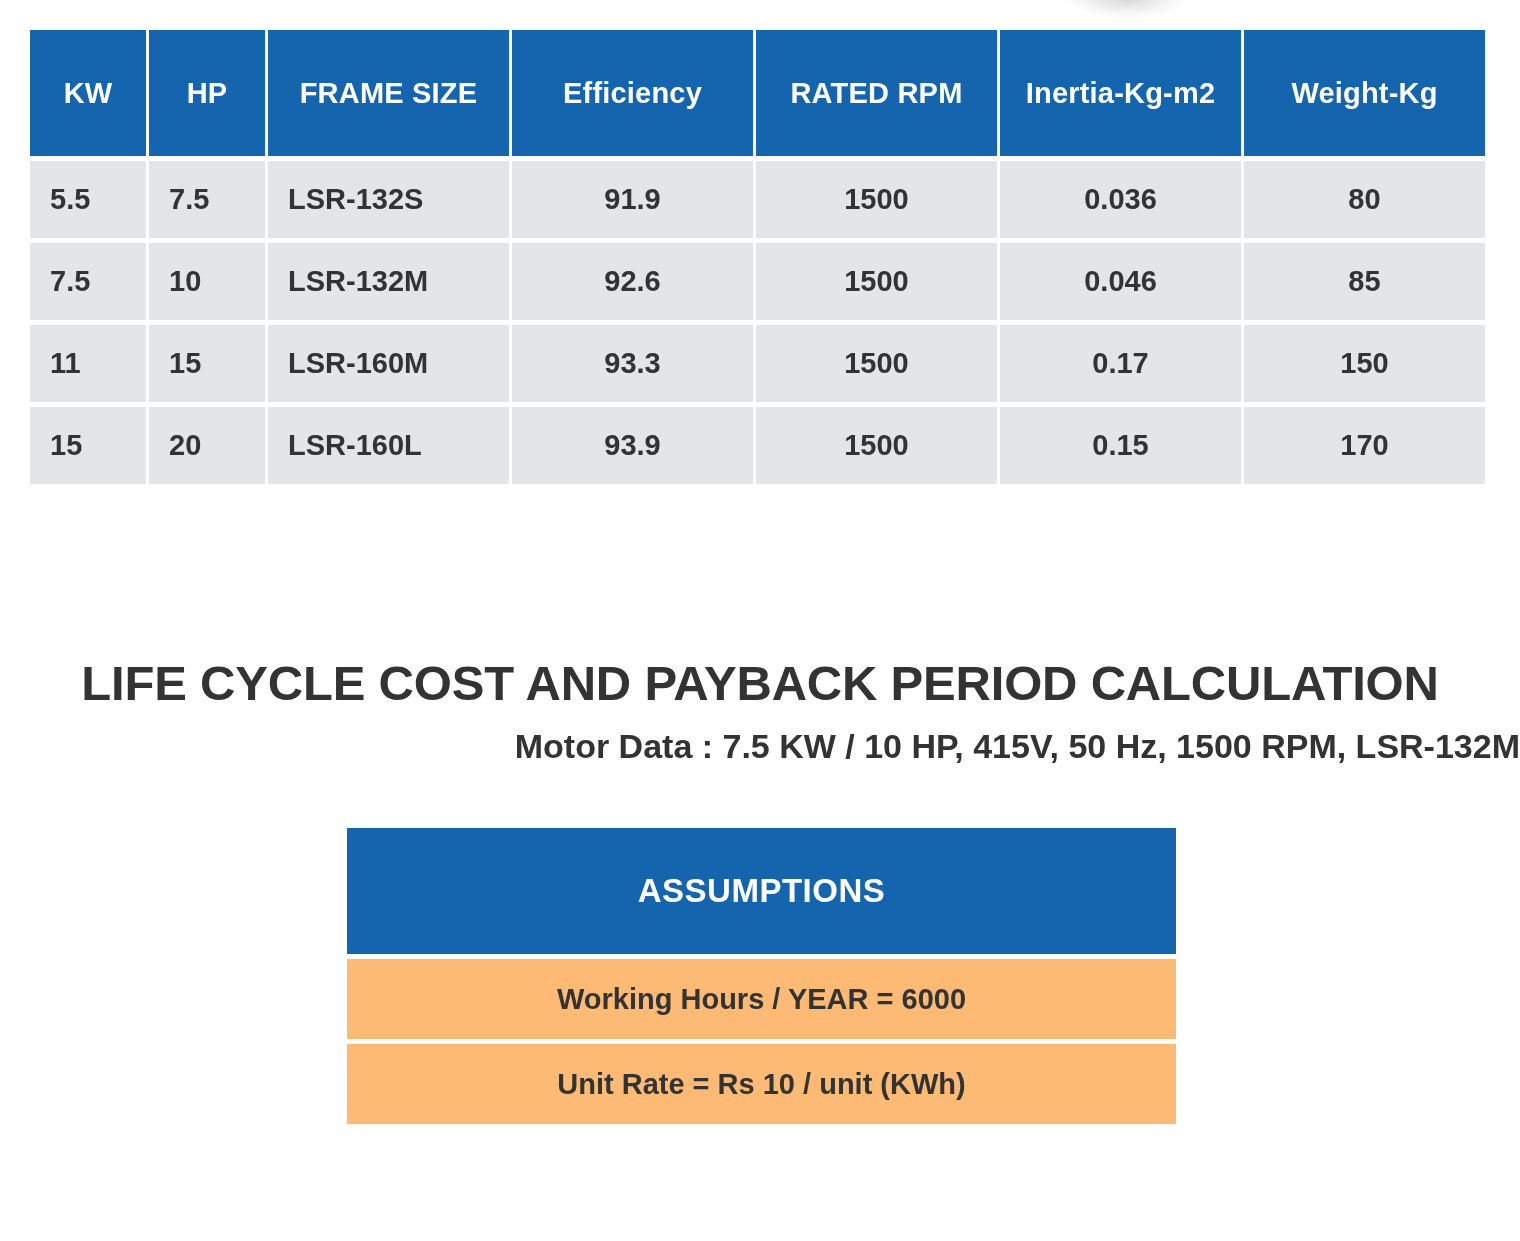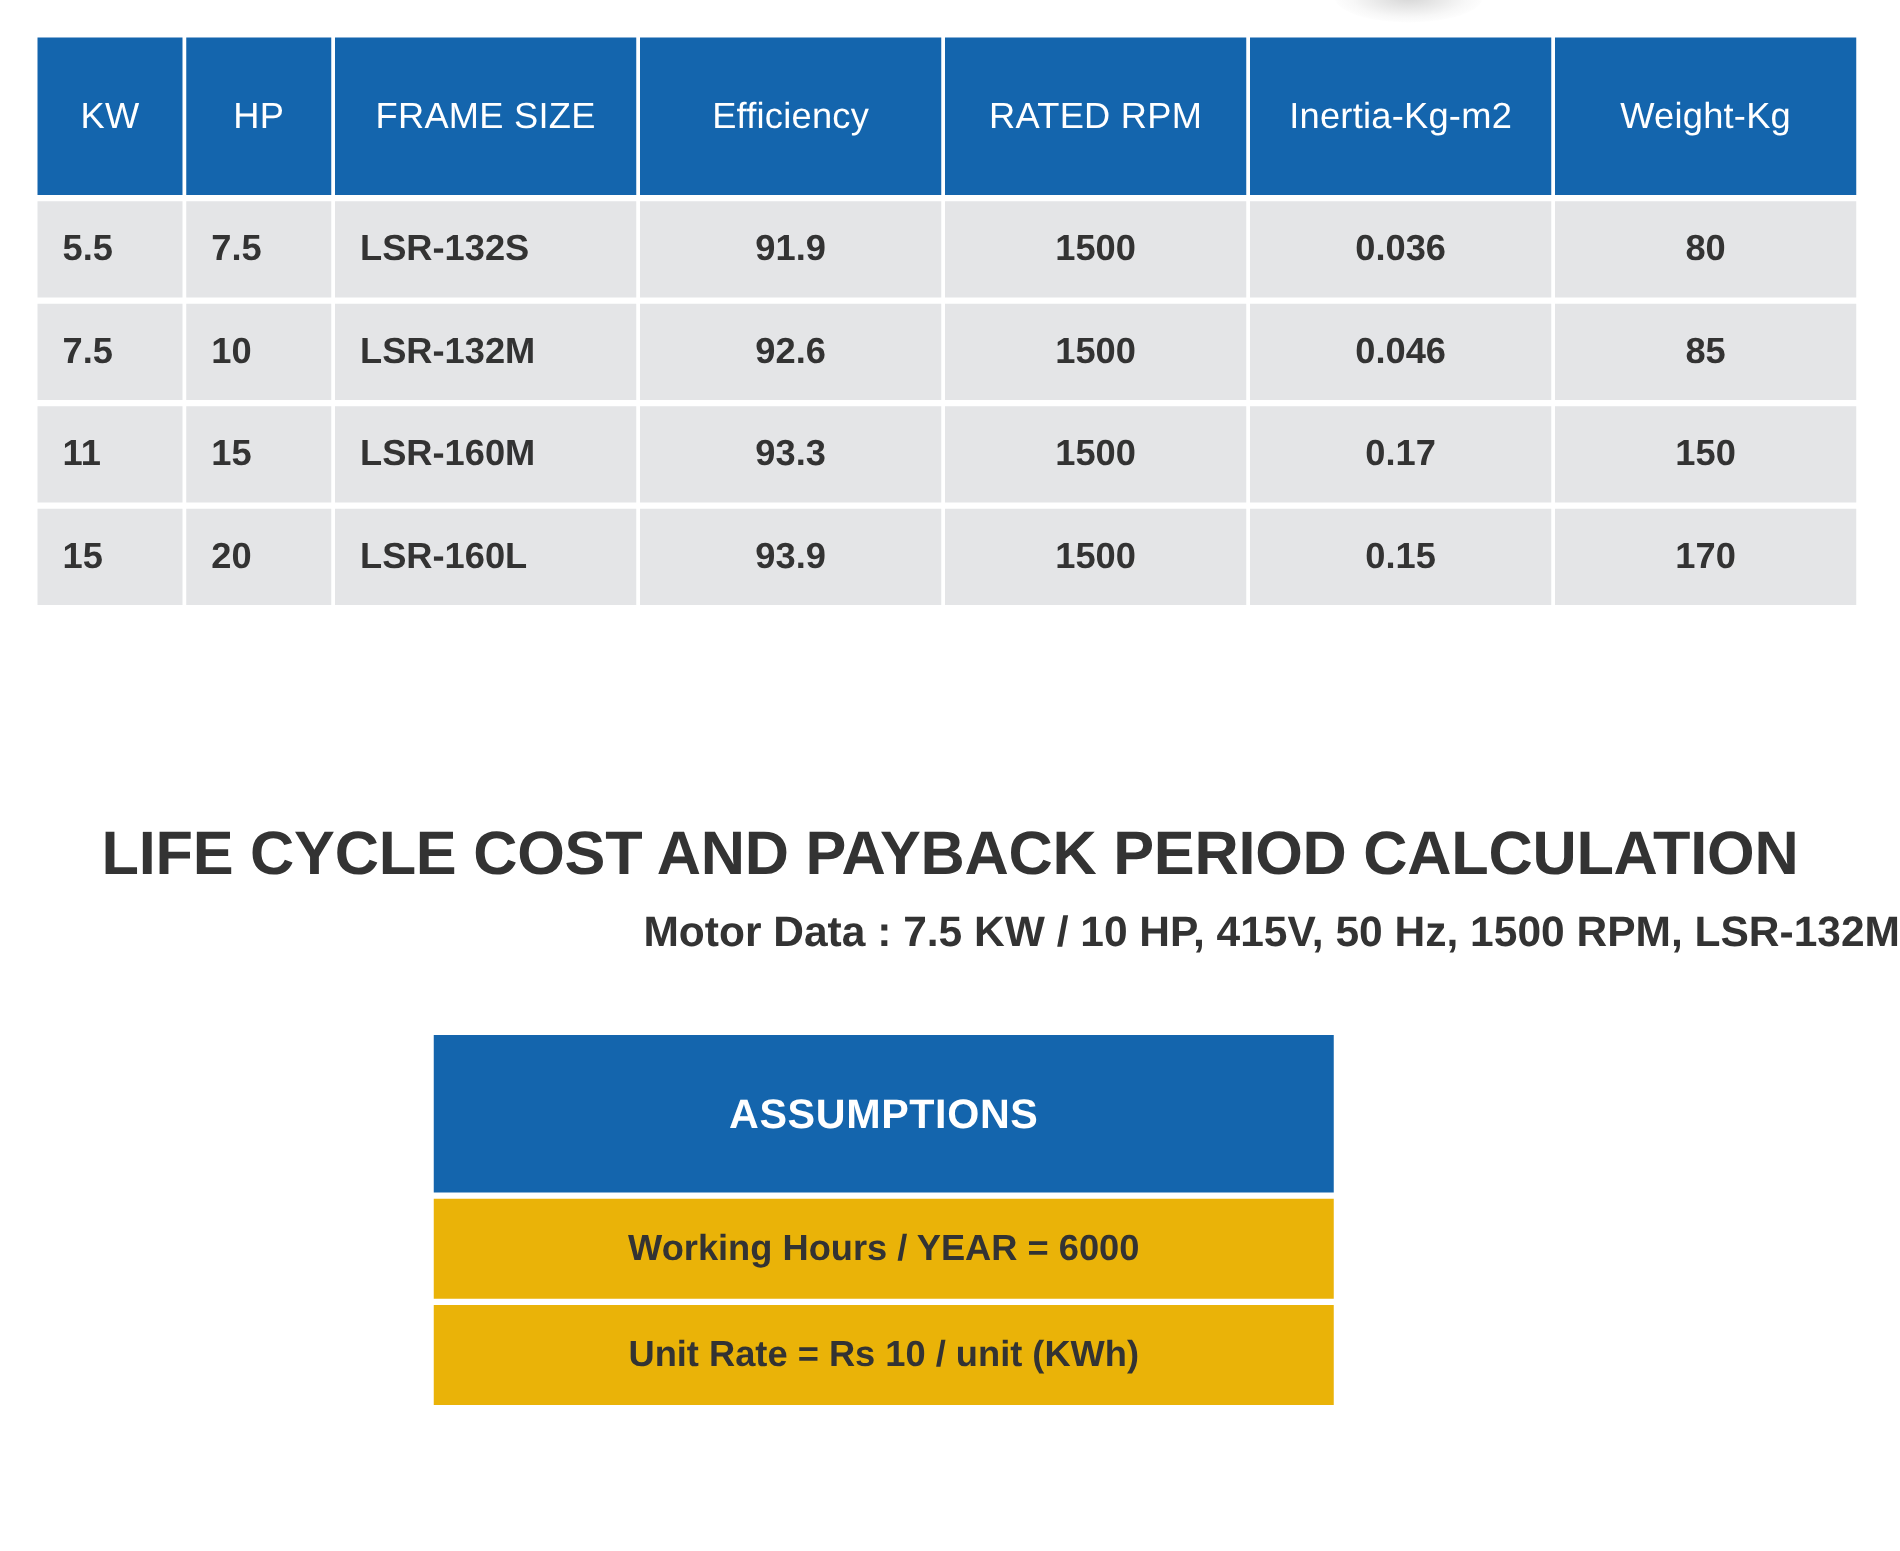--- a/index.html
+++ b/index.html
@@ -37,21 +37,21 @@
     border-collapse: separate;
     border-spacing: 3px 5px;
     width: 1458px;
     table-layout: fixed;
     margin: -5px -3px;
   }
   table.spec th {
     background: #1465AD;
     color: #ffffff;
     font-size: 29px;
-    font-weight: normal;
+    font-weight: bold;
     height: 126px;
     vertical-align: middle;
     text-align: center;
     letter-spacing: 0.2px;
     padding: 0 4px;
   }
   table.spec td {
     background: #E4E5E7;
     color: #333333;
     font-size: 29px;
@@ -96,35 +96,35 @@
     font-weight: bold;
     color: #333333;
     white-space: nowrap;
   }
 
   
   .assumptions {
     position: absolute;
     left: 347px;
     top: 828px;
-    width: 720px;
+    width: 829px;
   }
   .assumptions .head {
     background: #1465AD;
     color: #ffffff;
     font-size: 33px;
     font-weight: bold;
     height: 126px;
     display: flex;
     align-items: center;
     justify-content: center;
     letter-spacing: 0.5px;
   }
   .assumptions .row {
-    background: #eab308;
+    background: #fdba74;
     color: #333333;
     font-size: 29px;
     font-weight: bold;
     height: 80px;
     display: flex;
     align-items: center;
     justify-content: center;
     margin-top: 5px;
   }
 </style>

